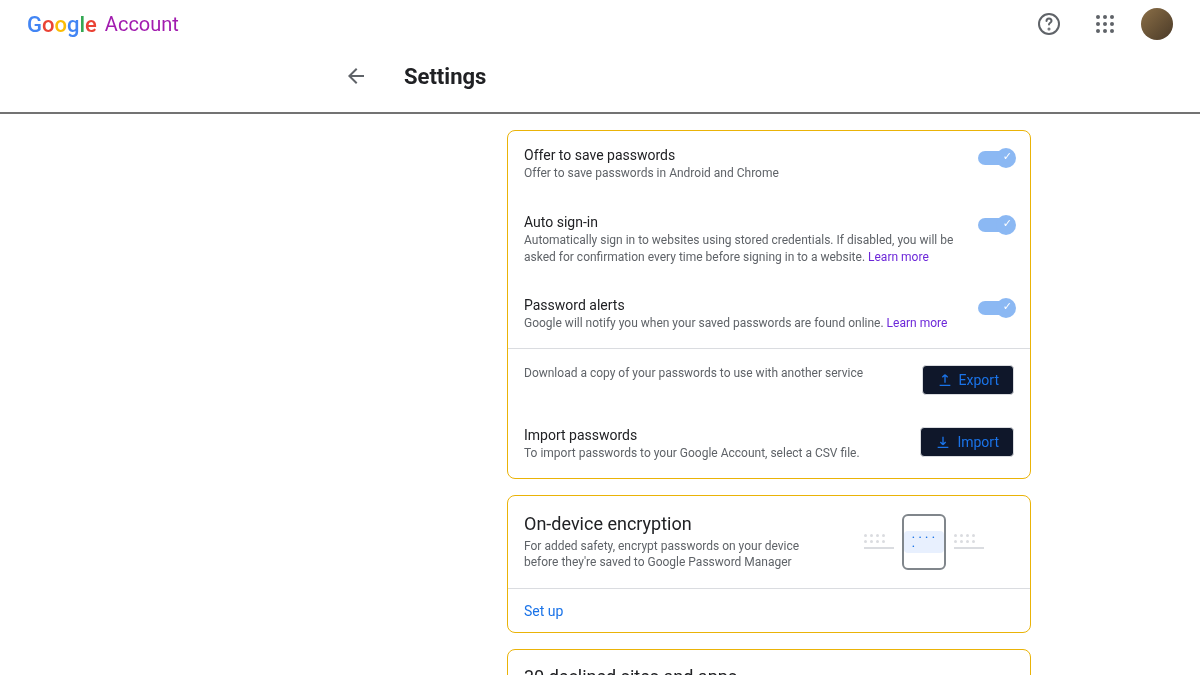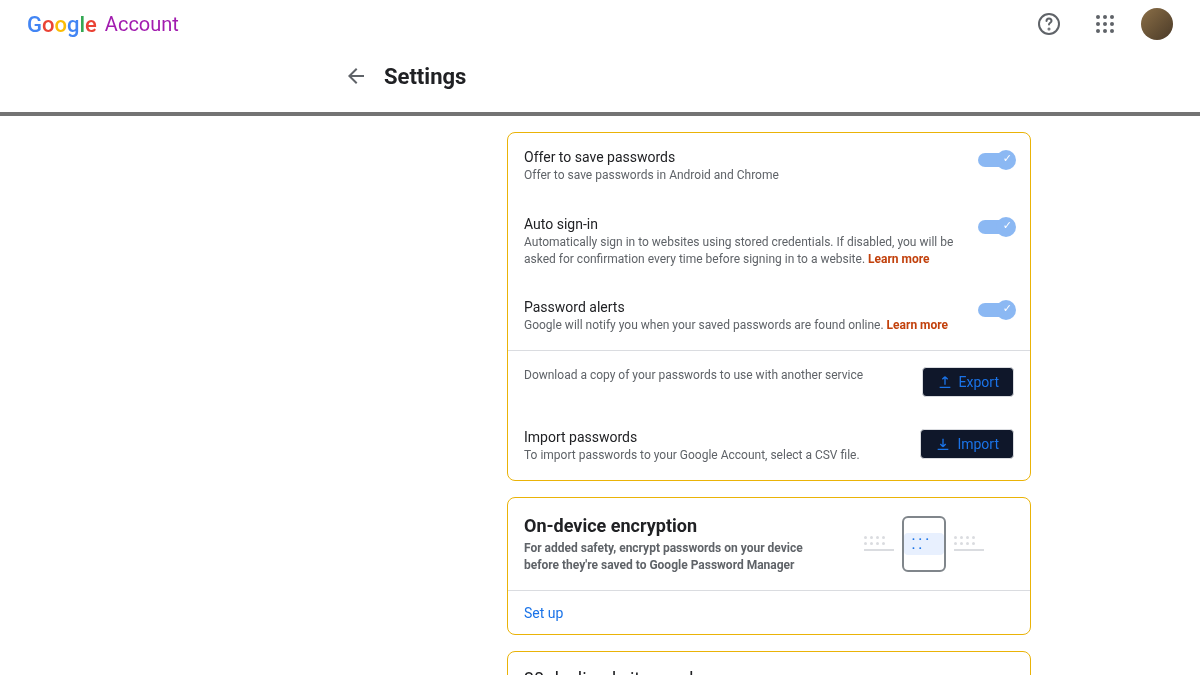--- a/index.html
+++ b/index.html
@@ -10,36 +10,36 @@
     .google-logo span:nth-child(1){color:#4285f4;}
     .google-logo span:nth-child(2){color:#ea4335;}
     .google-logo span:nth-child(3){color:#fbbc05;}
     .google-logo span:nth-child(4){color:#4285f4;}
     .google-logo span:nth-child(5){color:#34a853;}
     .google-logo span:nth-child(6){color:#ea4335;}
     .account-text { font-size: 20px; color: #a21caf; margin-left: 4px; }
     .header-right { display: flex; align-items: center; gap: 16px; }
     .icon-btn { background: none; border: none; cursor: pointer; display: flex; align-items: center; justify-content: center; width: 40px; height: 40px; border-radius: 50%; color: #5f6368; }
     .avatar { width: 32px; height: 32px; border-radius: 50%; background: linear-gradient(135deg,#8b6f47,#4a3a28); }
-    .title-bar { display: flex; align-items: center; gap: 8px; padding: 8px 0 16px 336px; border-bottom: 4px solid #737373; }
+    .title-bar { display: flex; align-items: center; gap: 28px; padding: 8px 0 16px 336px; border-bottom: 2px solid #737373; }
     .back-btn { background: none; border: none; cursor: pointer; color: #5f6368; display:flex; align-items:center; justify-content:center; width:40px; height:40px; border-radius:50%; }
     .title-text { font-size: 22px; color: #202124; }
     .content { max-width: 862px; margin: 0 auto; padding: 16px 0 0 0; }
     .card { border: 1px solid #eab308; border-radius: 8px; margin: 0 0 16px 338px; width: 524px; }
     .section { padding: 16px; display: flex; justify-content: space-between; align-items: flex-start; gap: 16px; }
     .section + .section.border-top { border-top: 1px solid #dadce0; }
     .section-text { flex: 1; }
     .section-title { font-size: 14px; color: #202124; margin-bottom: 2px; }
     .section-desc { font-size: 12px; color: #5f6368; line-height: 1.4; }
-    .learn-more { color: #c2410c; text-decoration: none; cursor: pointer; font-weight: bold; }
+    .learn-more { color: #6d28d9; text-decoration: none; cursor: pointer; }
     .toggle { position: relative; width: 36px; height: 14px; background: #1a73e8; opacity: 0.5; border-radius: 7px; flex-shrink: 0; cursor: pointer; margin-top: 4px; }
     .toggle::after { content: ''; position: absolute; right: -2px; top: -3px; width: 20px; height: 20px; background: #1a73e8; border-radius: 50%; display: flex; align-items: center; justify-content: center; }
     .toggle .check { position: absolute; right: 2px; top: -1px; color: #fff; font-size: 11px; z-index: 1; }
     .action-btn { border: 1px solid #dadce0; background: #0f172a; color: #1a73e8; padding: 6px 14px; border-radius: 4px; font-size: 14px; cursor: pointer; display: flex; align-items: center; gap: 6px; flex-shrink: 0; }
-    .encryption-card .section { align-items: flex-end; font-weight: bold; }
+    .encryption-card .section { align-items: center; }
     .encryption-title { font-size: 18px; color: #202124; margin-bottom: 4px; }
     .encryption-ill { width: 180px; height: 60px; flex-shrink: 0; display:flex; align-items:center; justify-content:center; }
     .setup-section { border-top: 1px solid #dadce0; padding: 12px 16px; }
     .setup-link { color: #1a73e8; font-size: 14px; text-decoration: none; cursor: pointer; }
     .declined-title { font-size: 18px; color: #202124; margin-bottom: 4px; }
     svg { display: block; }
     .phone-rect { width: 44px; height: 56px; border: 2px solid #80868b; border-radius: 6px; display:flex; align-items:center; justify-content:center; background:#fff; }
     .pw-pill { background:#e8f0fe; border-radius:4px; padding:2px 8px; color:#1a73e8; font-size:8px; letter-spacing:1px; }
     .dots-grid { display:grid; grid-template-columns:repeat(4,3px); gap:3px; }
     .dots-grid span { width:3px; height:3px; background:#dadce0; border-radius:50%; }

